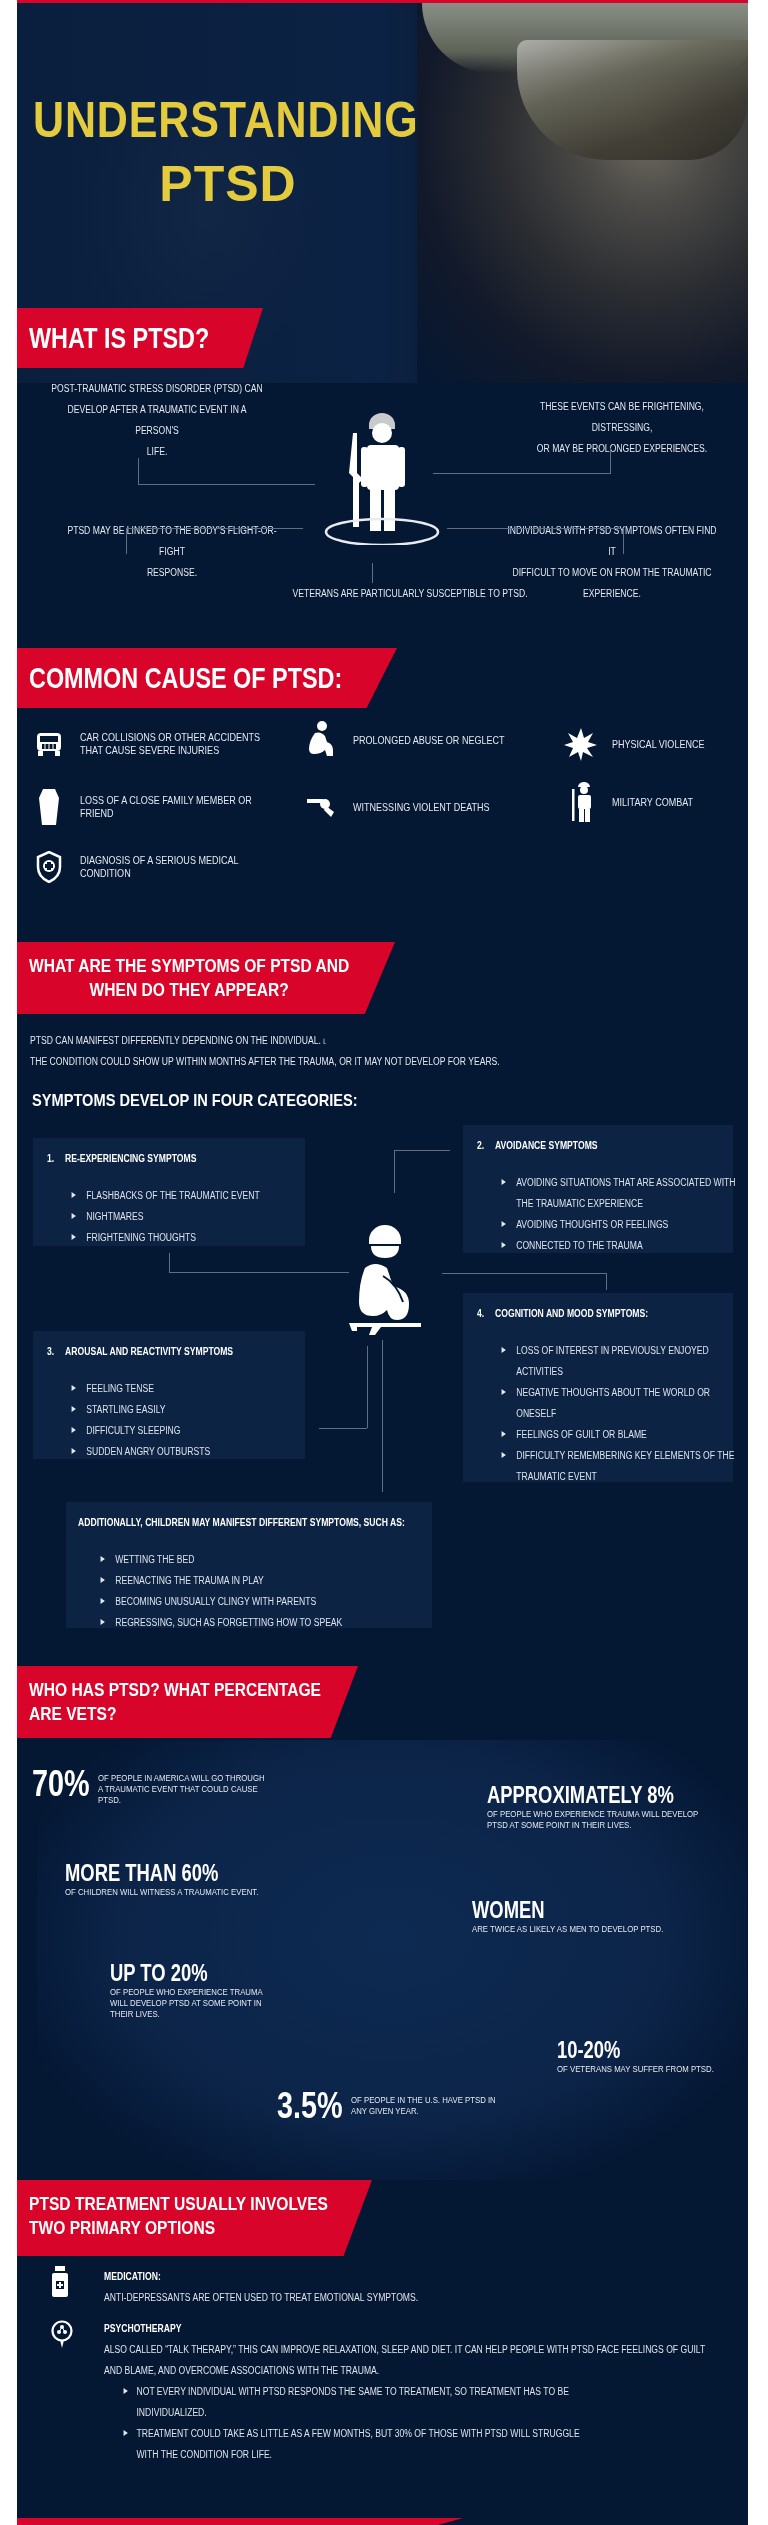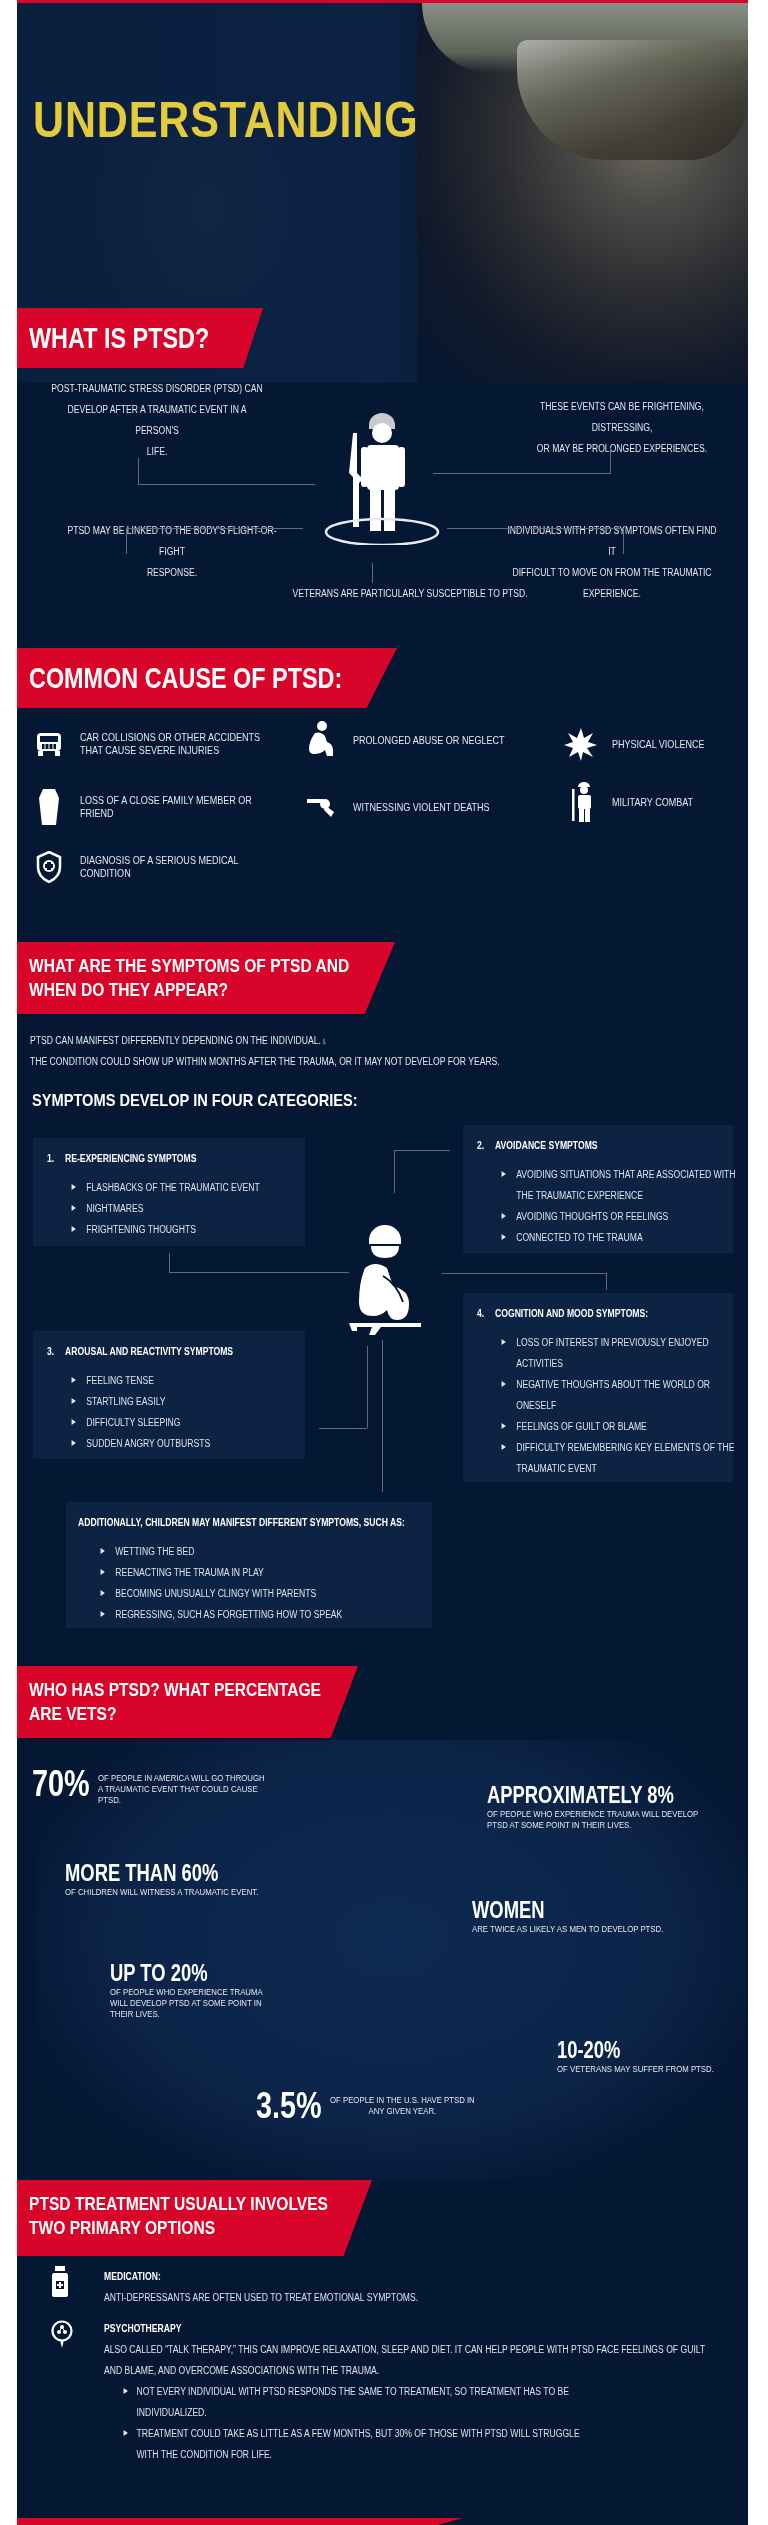--- a/index.html
+++ b/index.html
@@ -27,35 +27,35 @@
   .title-2{position:absolute;left:16px;top:156px;width:390px;text-align:center;color:#e3cb3d;
         font-size:50px;font-weight:bold;line-height:56px;letter-spacing:1px;}
   
   .banner{position:absolute;left:0;background:#d90429;color:#fff;font-weight:bold;
         clip-path:polygon(0 0,100% 0,92% 100%,0 100%);}
   .banner span{position:absolute;left:12px;white-space:nowrap;transform-origin:left center;}
   .b1{top:308px;width:246px;height:60px;}
   .b1 span{top:0;line-height:60px;font-size:30px;transform:scaleX(.78);}
   .b2{top:648px;width:380px;height:60px;}
   .b2 span{top:0;line-height:60px;font-size:30px;transform:scaleX(.78);}
-  .b3{top:942px;width:378px;height:72px;}
+  .b3{top:942px;width:378px;height:72px;text-align:center;}
   .b3 span,.b4 span,.b5 span{top:12px;line-height:24px;font-size:19px;transform:scaleX(.82);}
   .b4{top:1666px;width:341px;height:72px;}
   .b5{top:2180px;width:355px;height:76px;text-decoration:underline;}
   .b6{top:2518px;width:446px;height:10px;}
   
   .line{position:absolute;background:#5f6e84;}
   
   .cause{position:absolute;display:flex;align-items:center;}
   .cause .icon{width:34px;height:34px;display:flex;align-items:center;justify-content:center;}
   .cause .lbl{color:#e6e9ef;font-size:10.5px;line-height:13px;margin-left:14px;transform:scaleX(.86);transform-origin:left center;white-space:nowrap;}
   
   .box{position:absolute;background:#0c2344;}
   .box h4{margin:0;color:#fff;font-size:10.5px;font-weight:bold;white-space:nowrap;transform:scaleX(.82);transform-origin:left top;line-height:21px;}
-  .box ul{list-style:none;margin:8px;padding:0;}
+  .box ul{list-style:none;margin:16px;padding:0;}
   .box li{position:relative;color:#dfe4ec;font-size:10px;line-height:21px;padding-left:20px;white-space:nowrap;transform:scaleX(.86);transform-origin:left top;}
   .box li:before{content:"";position:absolute;left:3px;top:7px;border-left:5px solid #e6e9ef;border-top:3.5px solid transparent;border-bottom:3.5px solid transparent;}
   .box li.cont{padding-left:20px;}
   .box li.cont:before{display:none;}
   .num{display:inline-block;width:22px;}
   
   .map{position:absolute;left:20px;top:1740px;width:710px;height:440px;
        background:radial-gradient(ellipse at 50% 45%,#0d2a52 0%,#0c2448 55%,rgba(4,23,51,0) 80%);}
   .stat-big{color:#fff;font-weight:bold;white-space:nowrap;transform-origin:left top;}
   .stat-small{color:#e6e9ef;font-size:9.5px;line-height:11px;transform:scaleX(.82);transform-origin:left top;white-space:nowrap;}
@@ -70,20 +70,21 @@
 
 <div class="page">
   <div class="topbar"></div>
 
   <div class="hero"></div>
   <div class="hero-shadow"></div>
   <div class="hero-face"></div>
   <div class="hero-helmet"></div>
   <div class="hero-visor"></div>
   <div class="title-1">UNDERSTANDING</div>
+  <div class="title-2">PTSD</div>
 
   <div class="banner b1">
       <span>WHAT IS PTSD?</span>
     </div>
 
   <div class="abs txt txt-c" style="left:10px;top:378px;width:260px;">
     <div style="transform:scaleX(.86);transform-origin:center top;">
       <div>POST-TRAUMATIC STRESS DISORDER (PTSD) CAN</div>
         <div>DEVELOP AFTER A TRAUMATIC EVENT IN A PERSON'S</div>
         <div>LIFE.</div>
@@ -347,21 +348,21 @@
         <div>WILL DEVELOP PTSD AT SOME POINT IN</div>
         <div>THEIR LIVES.</div>
       </div>
   </div>
   <div class="abs" style="left:540px;top:1997px;margin-top:40px;">
     <div class="stat-big" style="font-size:23px;line-height:26px;transform:scaleX(.8);">10-20%</div>
     <div class="stat-small">
         <div>OF VETERANS MAY SUFFER FROM PTSD.</div>
       </div>
   </div>
-  <div class="abs" style="left:239px;top:2088px;display:flex;align-items:flex-start;text-align:center;">
+  <div class="abs" style="left:260px;top:2088px;display:flex;align-items:flex-start;">
     <div class="stat-big" style="font-size:36px;line-height:36px;transform:scaleX(.8);width:74px;">3.5%</div>
     <div class="stat-small" style="margin-top:6px;">
         <div>OF PEOPLE IN THE U.S. HAVE PTSD IN</div>
         <div>ANY GIVEN YEAR.</div>
       </div>
   </div>
 
   <div class="banner b5">
     <span>
         <div>PTSD TREATMENT USUALLY INVOLVES</div>

